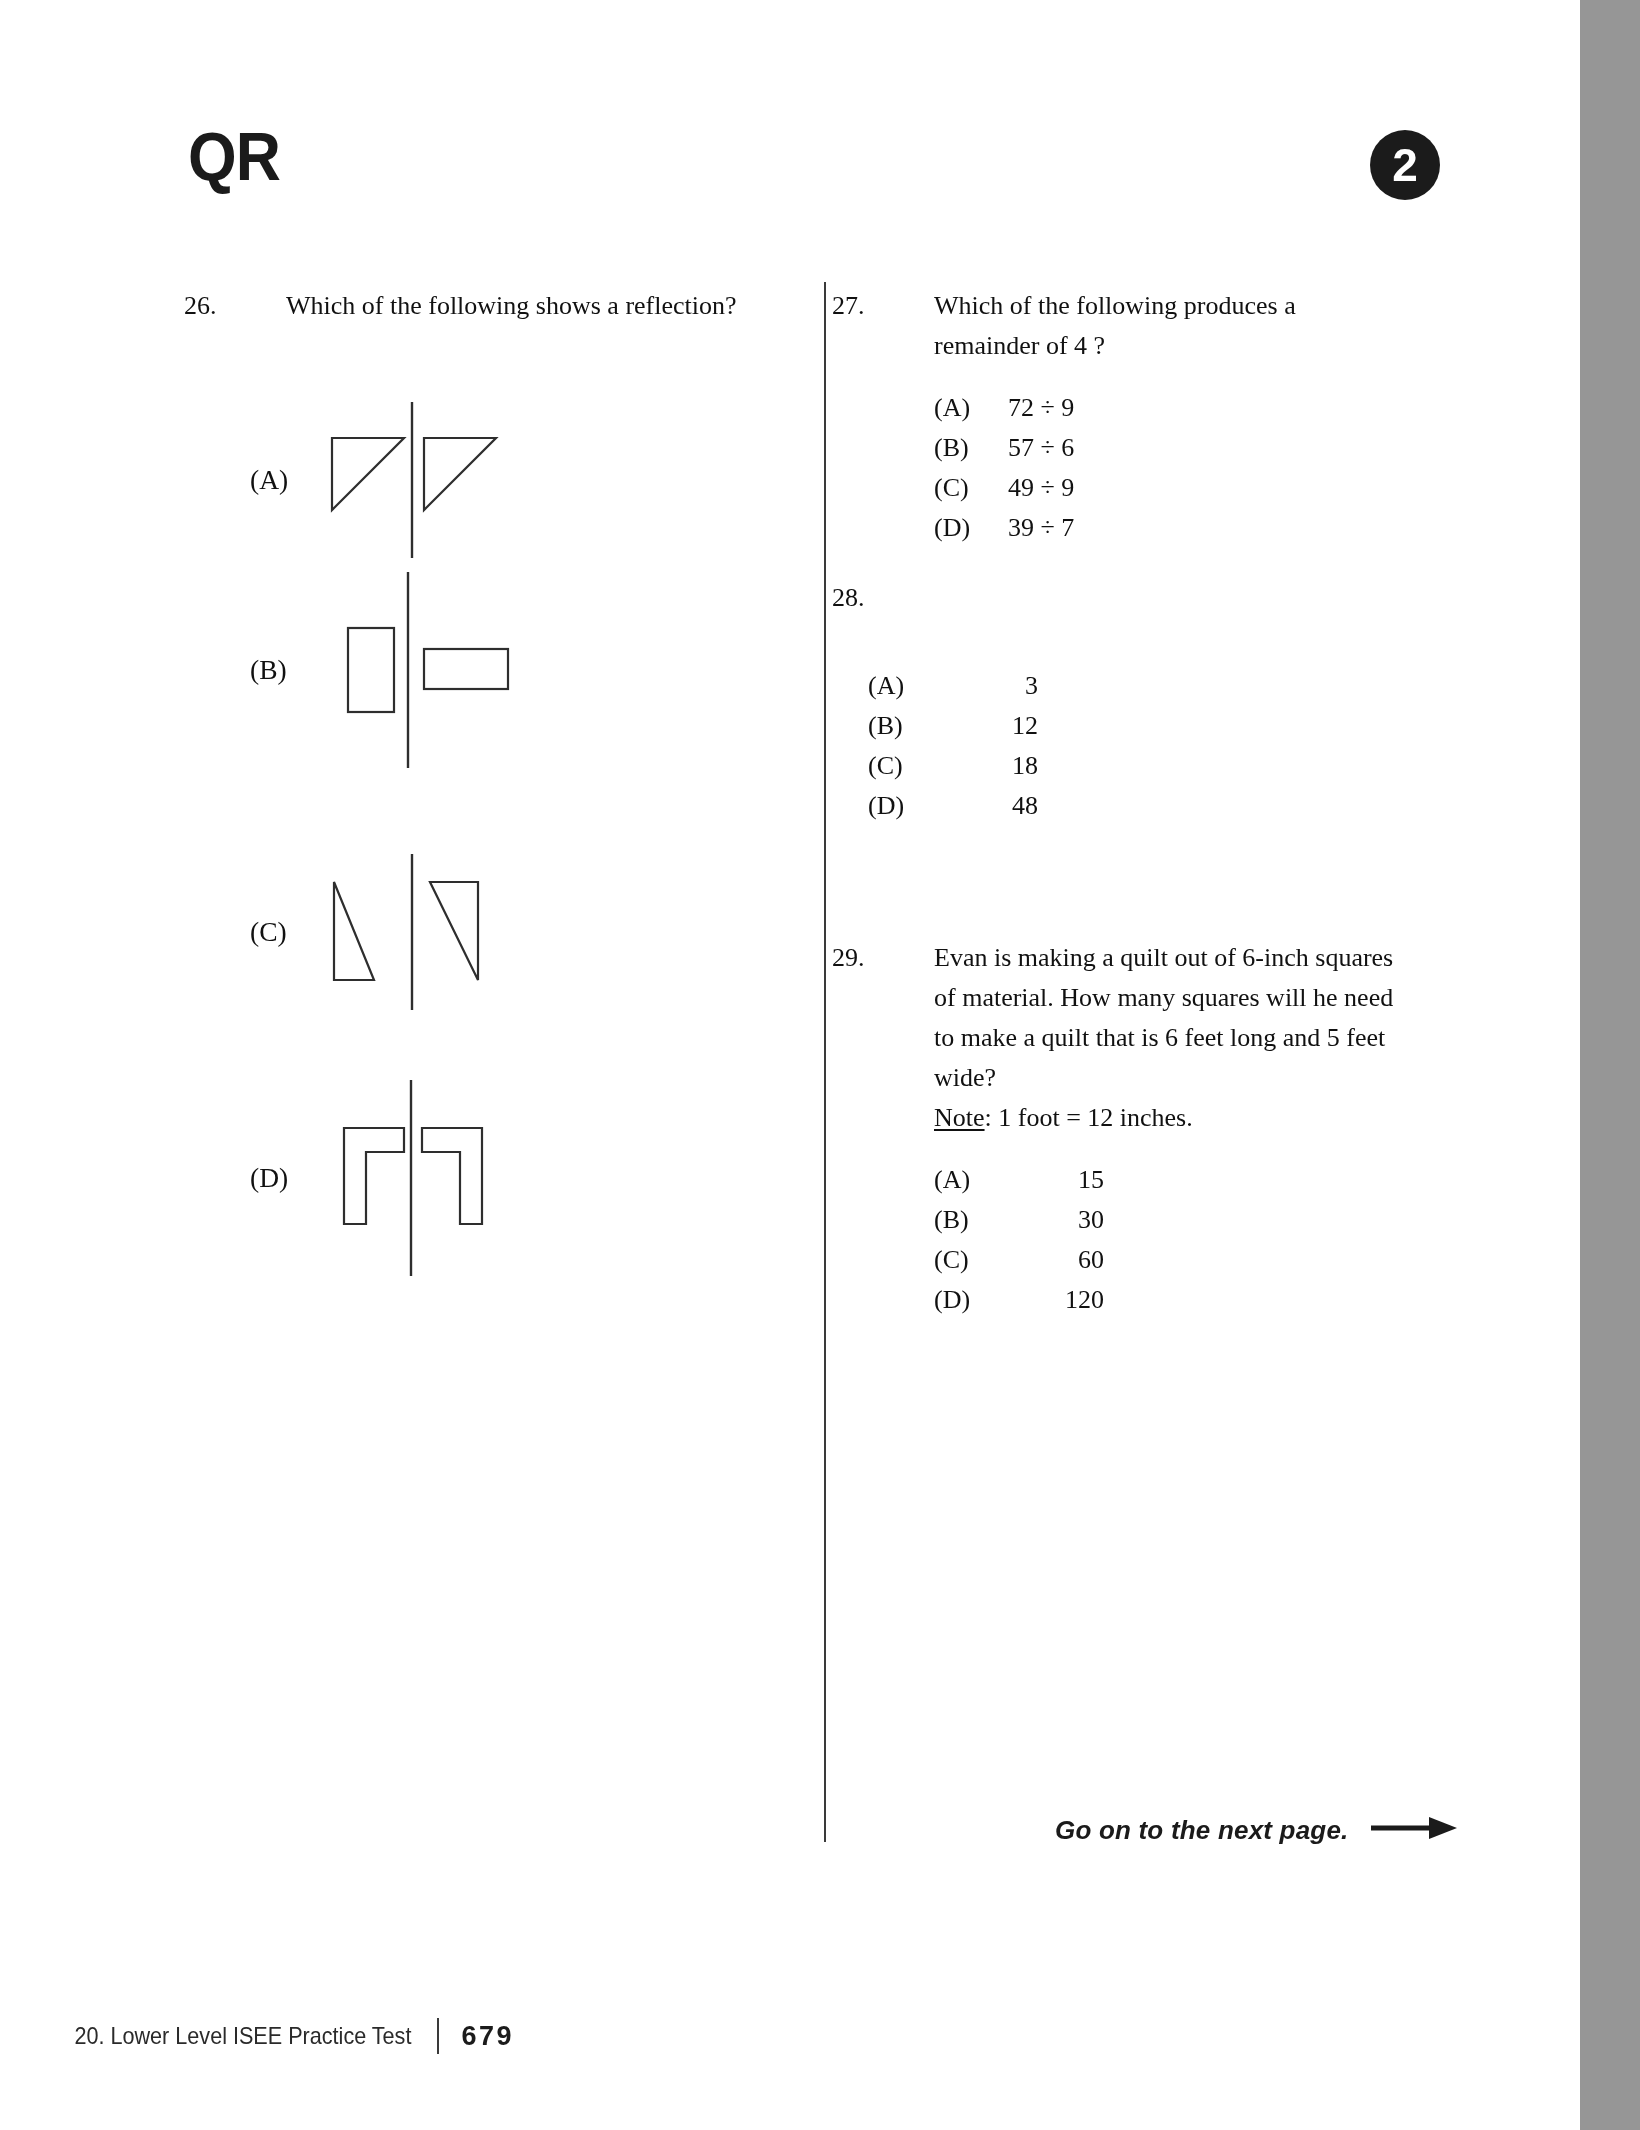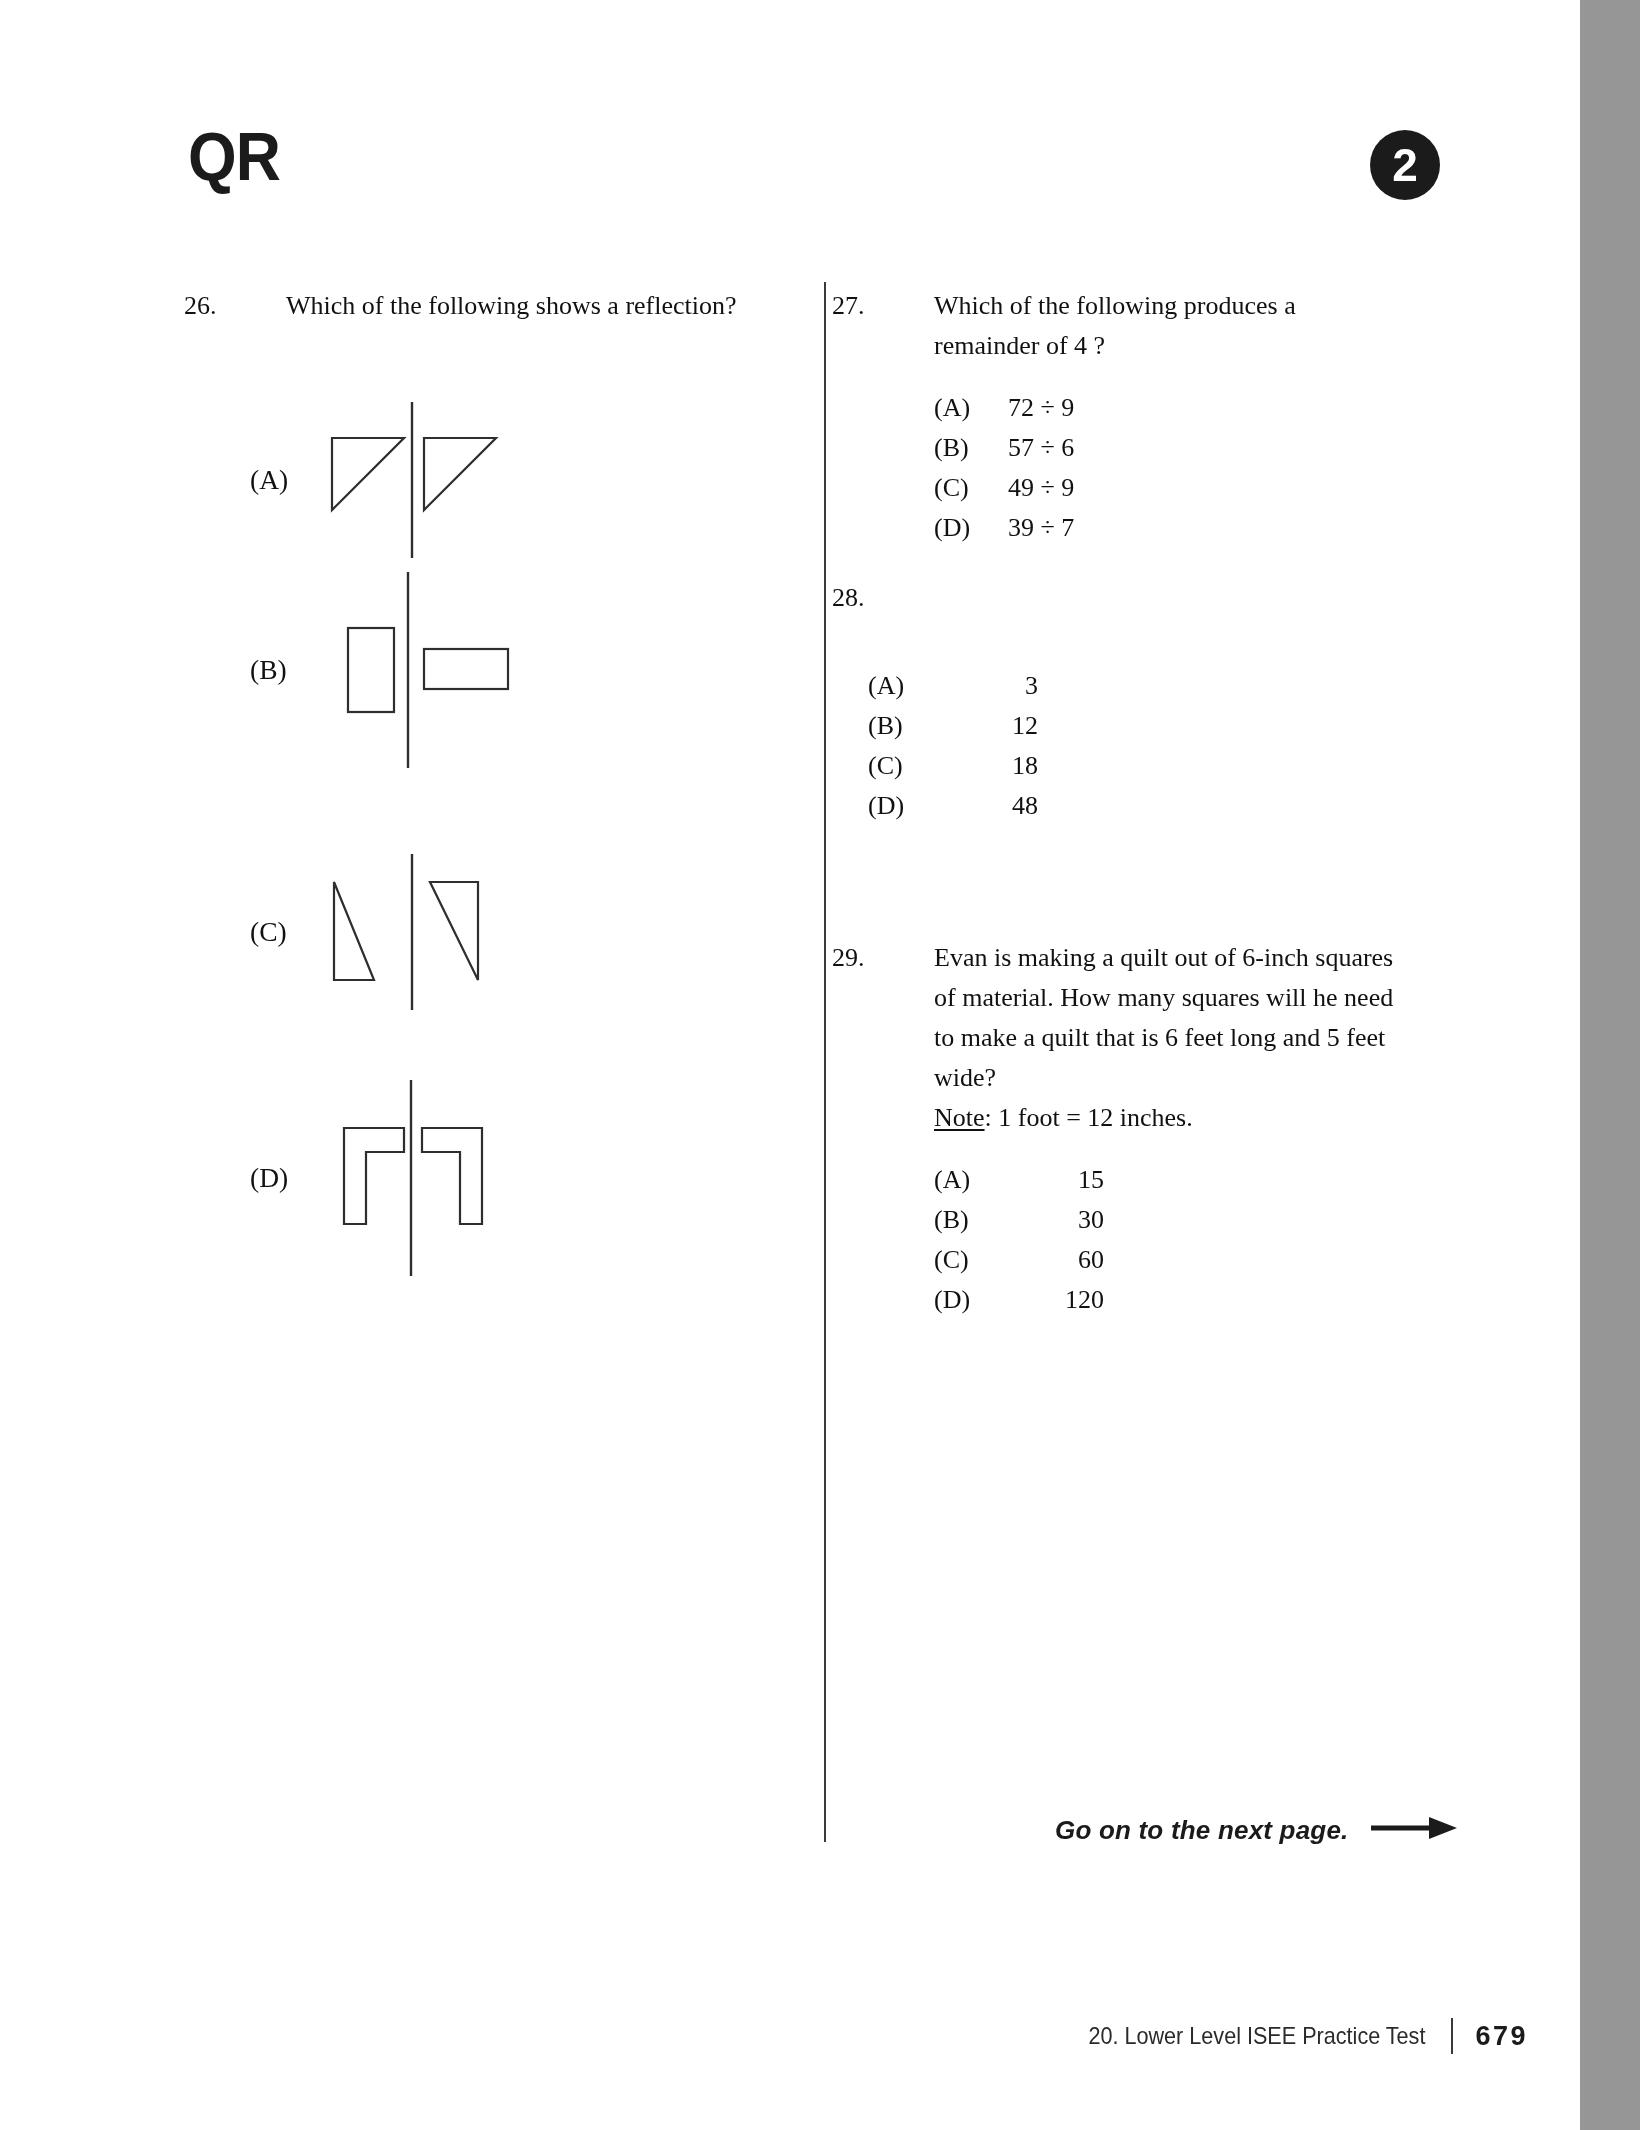--- a/index.html
+++ b/index.html
@@ -121,22 +121,22 @@
     letter-spacing: 0.2px;
   }
   .goon-arrow { display: block; }
 
   
   .pagefoot {
     position: absolute;
     left: 0; top: 2018px;
     width: 1528px;
     display: flex;
-    justify-content: flex-end;
     align-items: center;
+    padding-left: 37px;
   }
   .pf-title {
     font-family: "Liberation Sans", "DejaVu Sans", sans-serif;
     font-size: 24px;
     color: #2a2a2a;
     transform: scaleX(0.9);
     transform-origin: right center;
     white-space: nowrap;
   }
   .pf-rule {

